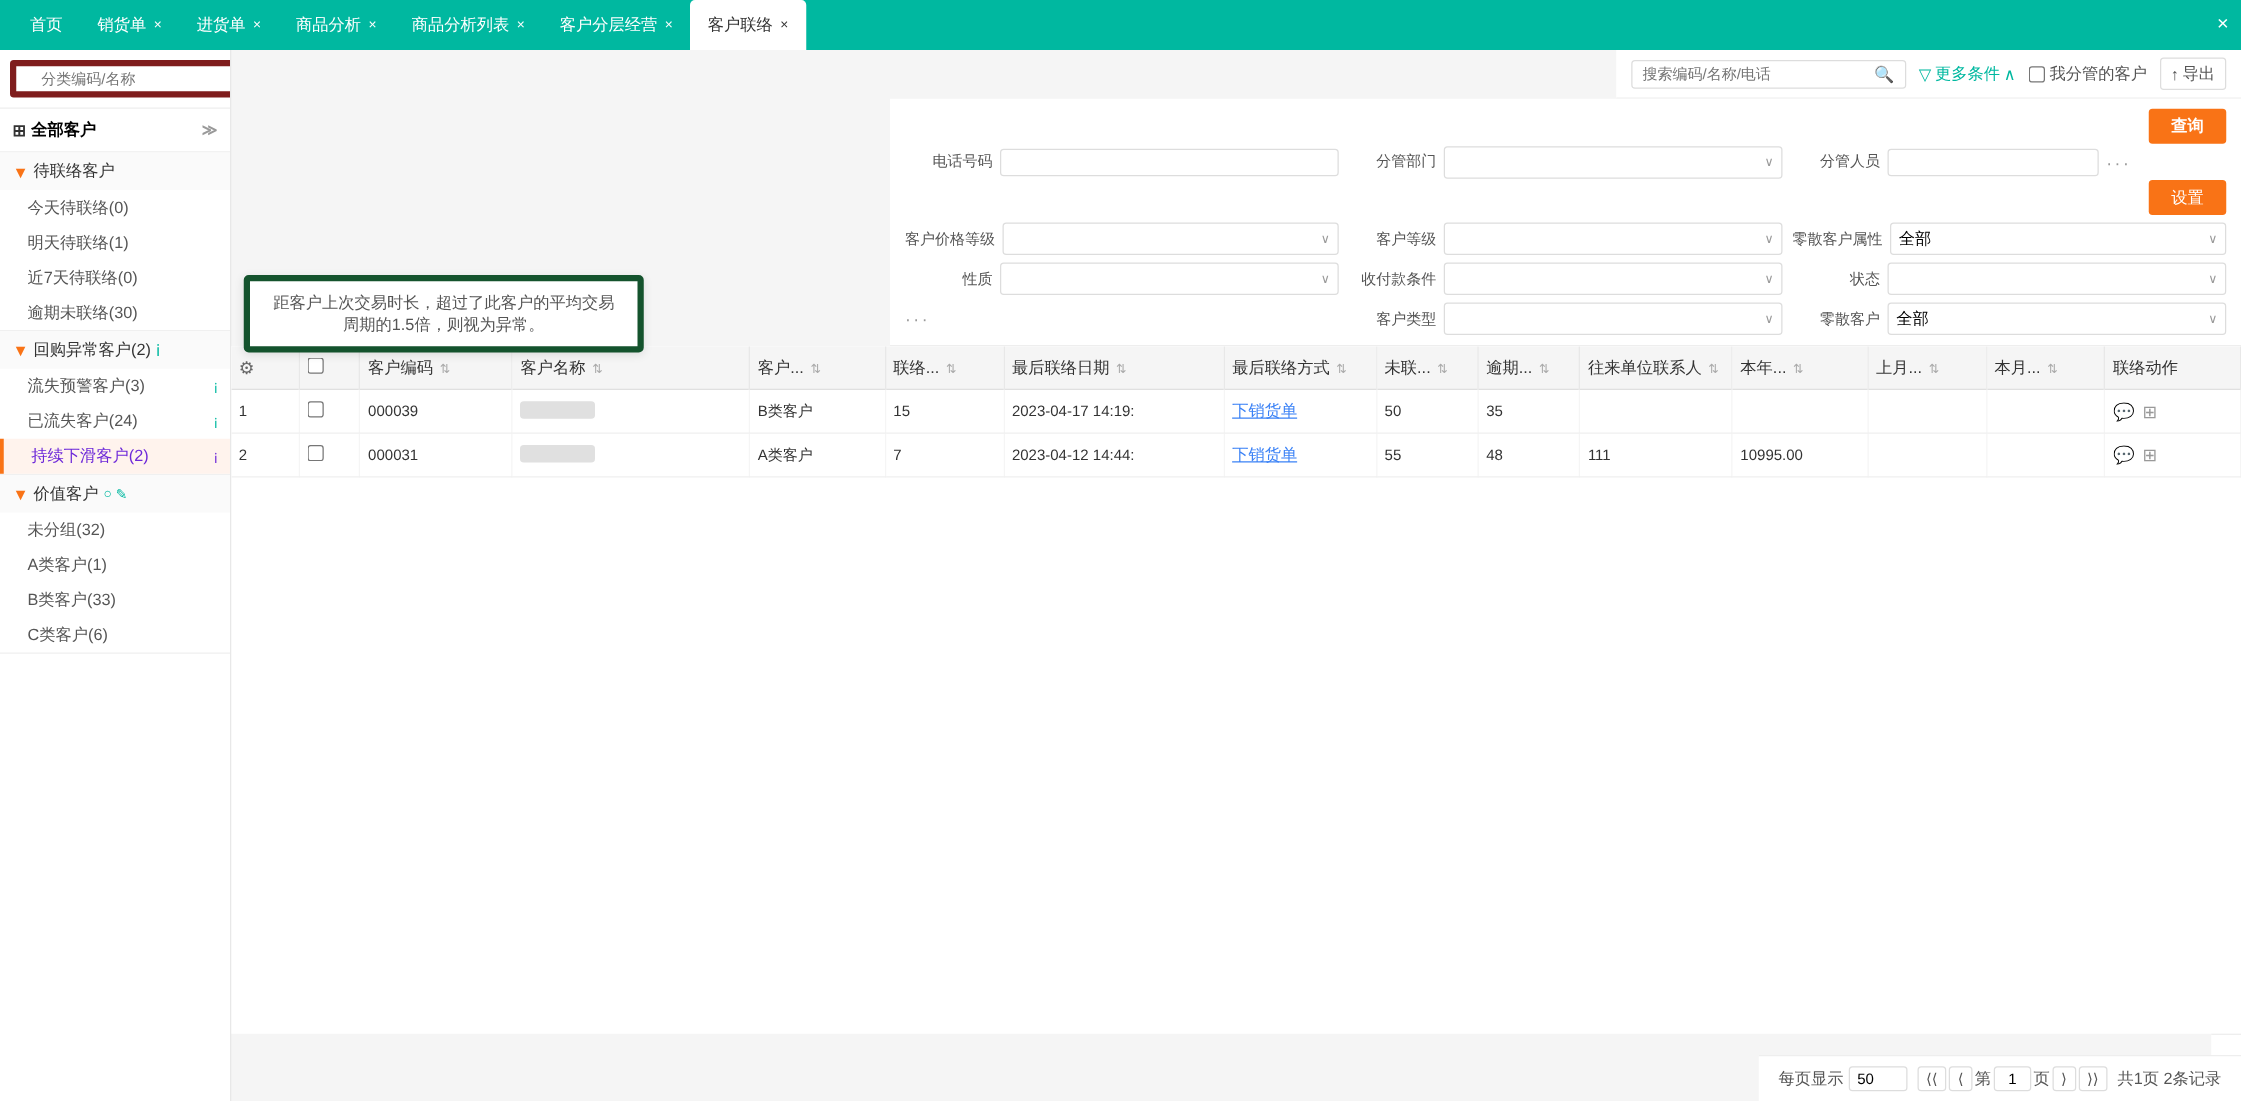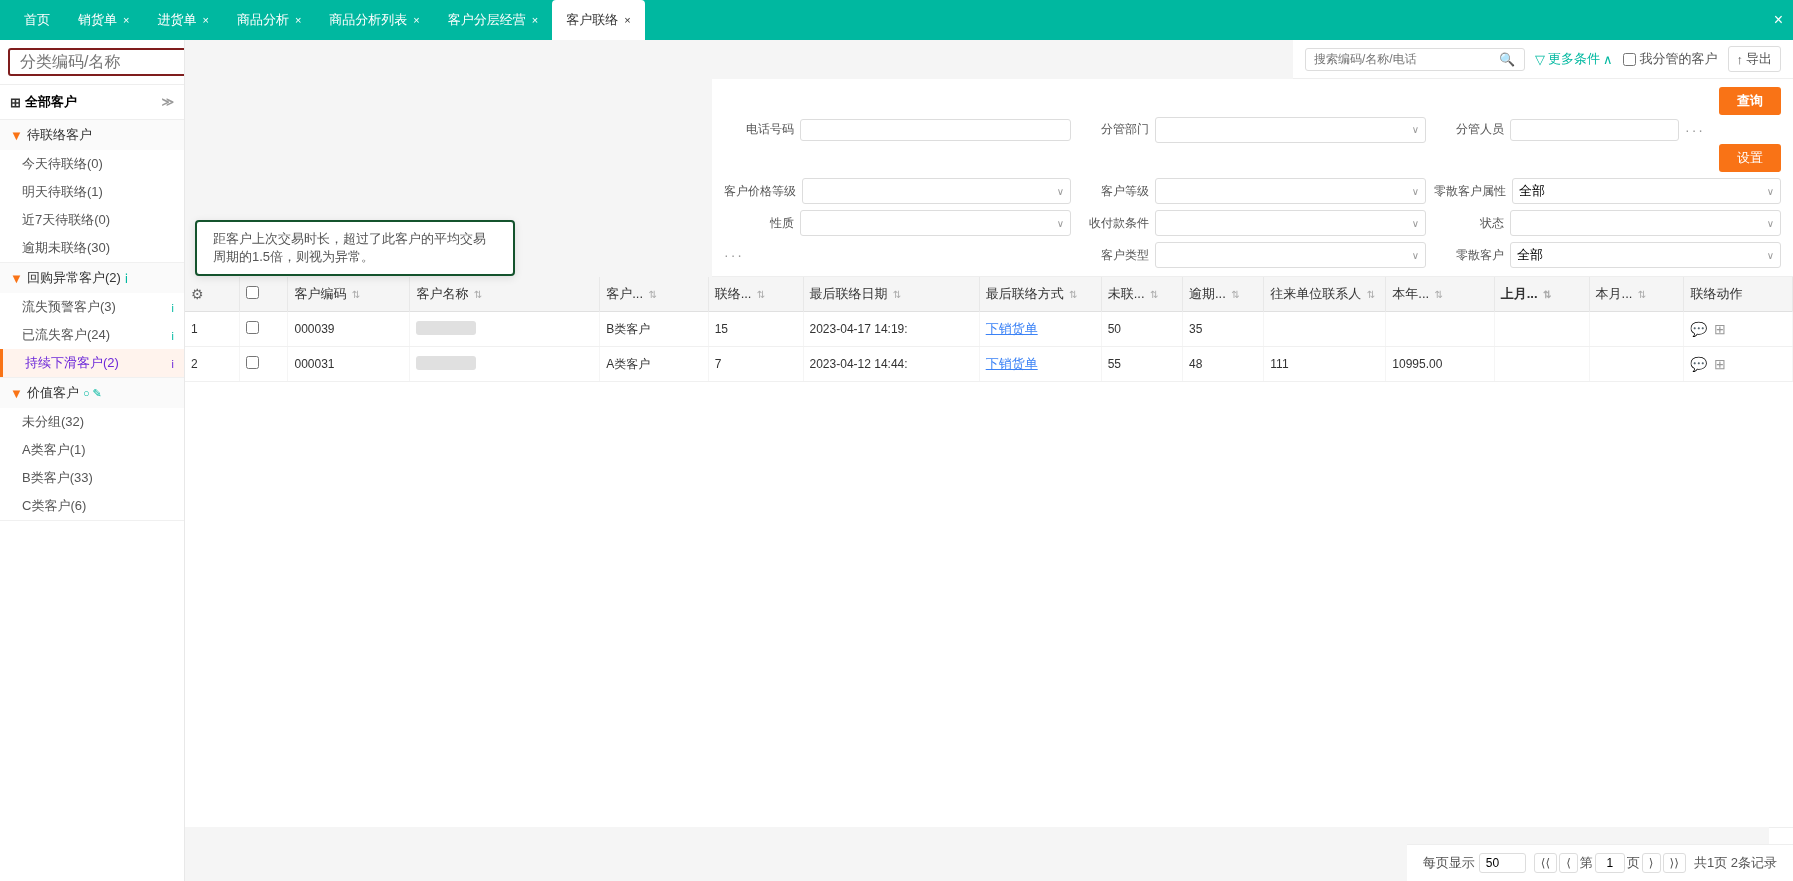--- a/index.html
+++ b/index.html
@@ -28,21 +28,21 @@
     
     
     .sidebar {
       width: 185px; background: #fff; border-right: 1px solid #e8e8e8; overflow-y: auto;
       flex-shrink: 0; display: flex; flex-direction: column;
     }
     .sidebar-search {
       display: flex; align-items: center; padding: 8px; border-bottom: 1px solid #eee; gap: 4px;
     }
     .sidebar-search input {
-      flex: 1; border: 2px solid #7f1d1d; border-radius: 3px; padding: 3px 10px; font-size: 16px; outline: none;
+      flex: 1; border: 5px solid #7f1d1d; border-radius: 3px; padding: 3px 20px; font-size: 12px; outline: none;
     }
     .sidebar-search .search-icon { color: #999; cursor: pointer; font-size: 14px; }
     
     .sidebar-header {
       display: flex; align-items: center; padding: 8px 10px; font-weight: bold; font-size: 13px;
       border-bottom: 1px solid #eee; justify-content: space-between;
     }
     .sidebar-header .icon { color: #333; margin-right: 4px; }
     .sidebar-header .collapse-icon { color: #999; cursor: pointer; font-size: 12px; }
     
@@ -55,23 +55,24 @@
     .sidebar-item {
       padding: 5px 10px 5px 22px; cursor: pointer; color: #555; font-size: 12px;
       display: flex; align-items: center; justify-content: space-between;
     }
     .sidebar-item.active { background: #fff3ed; color: #6d28d9; border-left: 3px solid #f97316; }
     .edit-icon { color: #00b8a0; cursor: pointer; font-size: 11px; }
     
     
     .tooltip-box {
       position: absolute; left: 195px; top: 220px; background: #fff;
-      border: 2px solid #14532d; border-radius: 4px; padding: 8px 16px;
+      border: 5px solid #14532d; border-radius: 4px; padding: 8px 16px;
       font-size: 12px; color: #555; max-width: 320px; z-index: 100;
       box-shadow: 0 2px 8px rgba(0,0,0,0.1);
+      text-align: center;
     }
     
     
     .content { flex: 1; display: flex; flex-direction: column; overflow: hidden; align-items: flex-end; }
     
     
     .filter-bar {
       background: #fff; padding: 6px 12px; border-bottom: 1px solid #eee;
       display: flex; align-items: center; gap: 10px;
     }
@@ -172,21 +173,21 @@
     .col-code { width: 90px; }
     .col-name { width: 140px; }
     .col-level { width: 80px; }
     .col-contact { width: 70px; }
     .col-lastdate { width: 130px; }
     .col-lastway { width: 90px; }
     .col-nocontact { width: 60px; }
     .col-overdue { width: 60px; }
     .col-relation { width: 90px; }
     .col-thisyear { width: 80px; }
-    .col-lastmonth { width: 70px; font-weight: bold; }
+    .col-lastmonth { width: 70px; }
     .col-thismonth { width: 70px; }
     .col-action { width: 80px; }
 
     .settings-gear { color: #666; cursor: pointer; font-size: 14px; }
   </style>
 </head>
 <body>
 
 <div class="top-nav">
   <div class="nav-tab">

